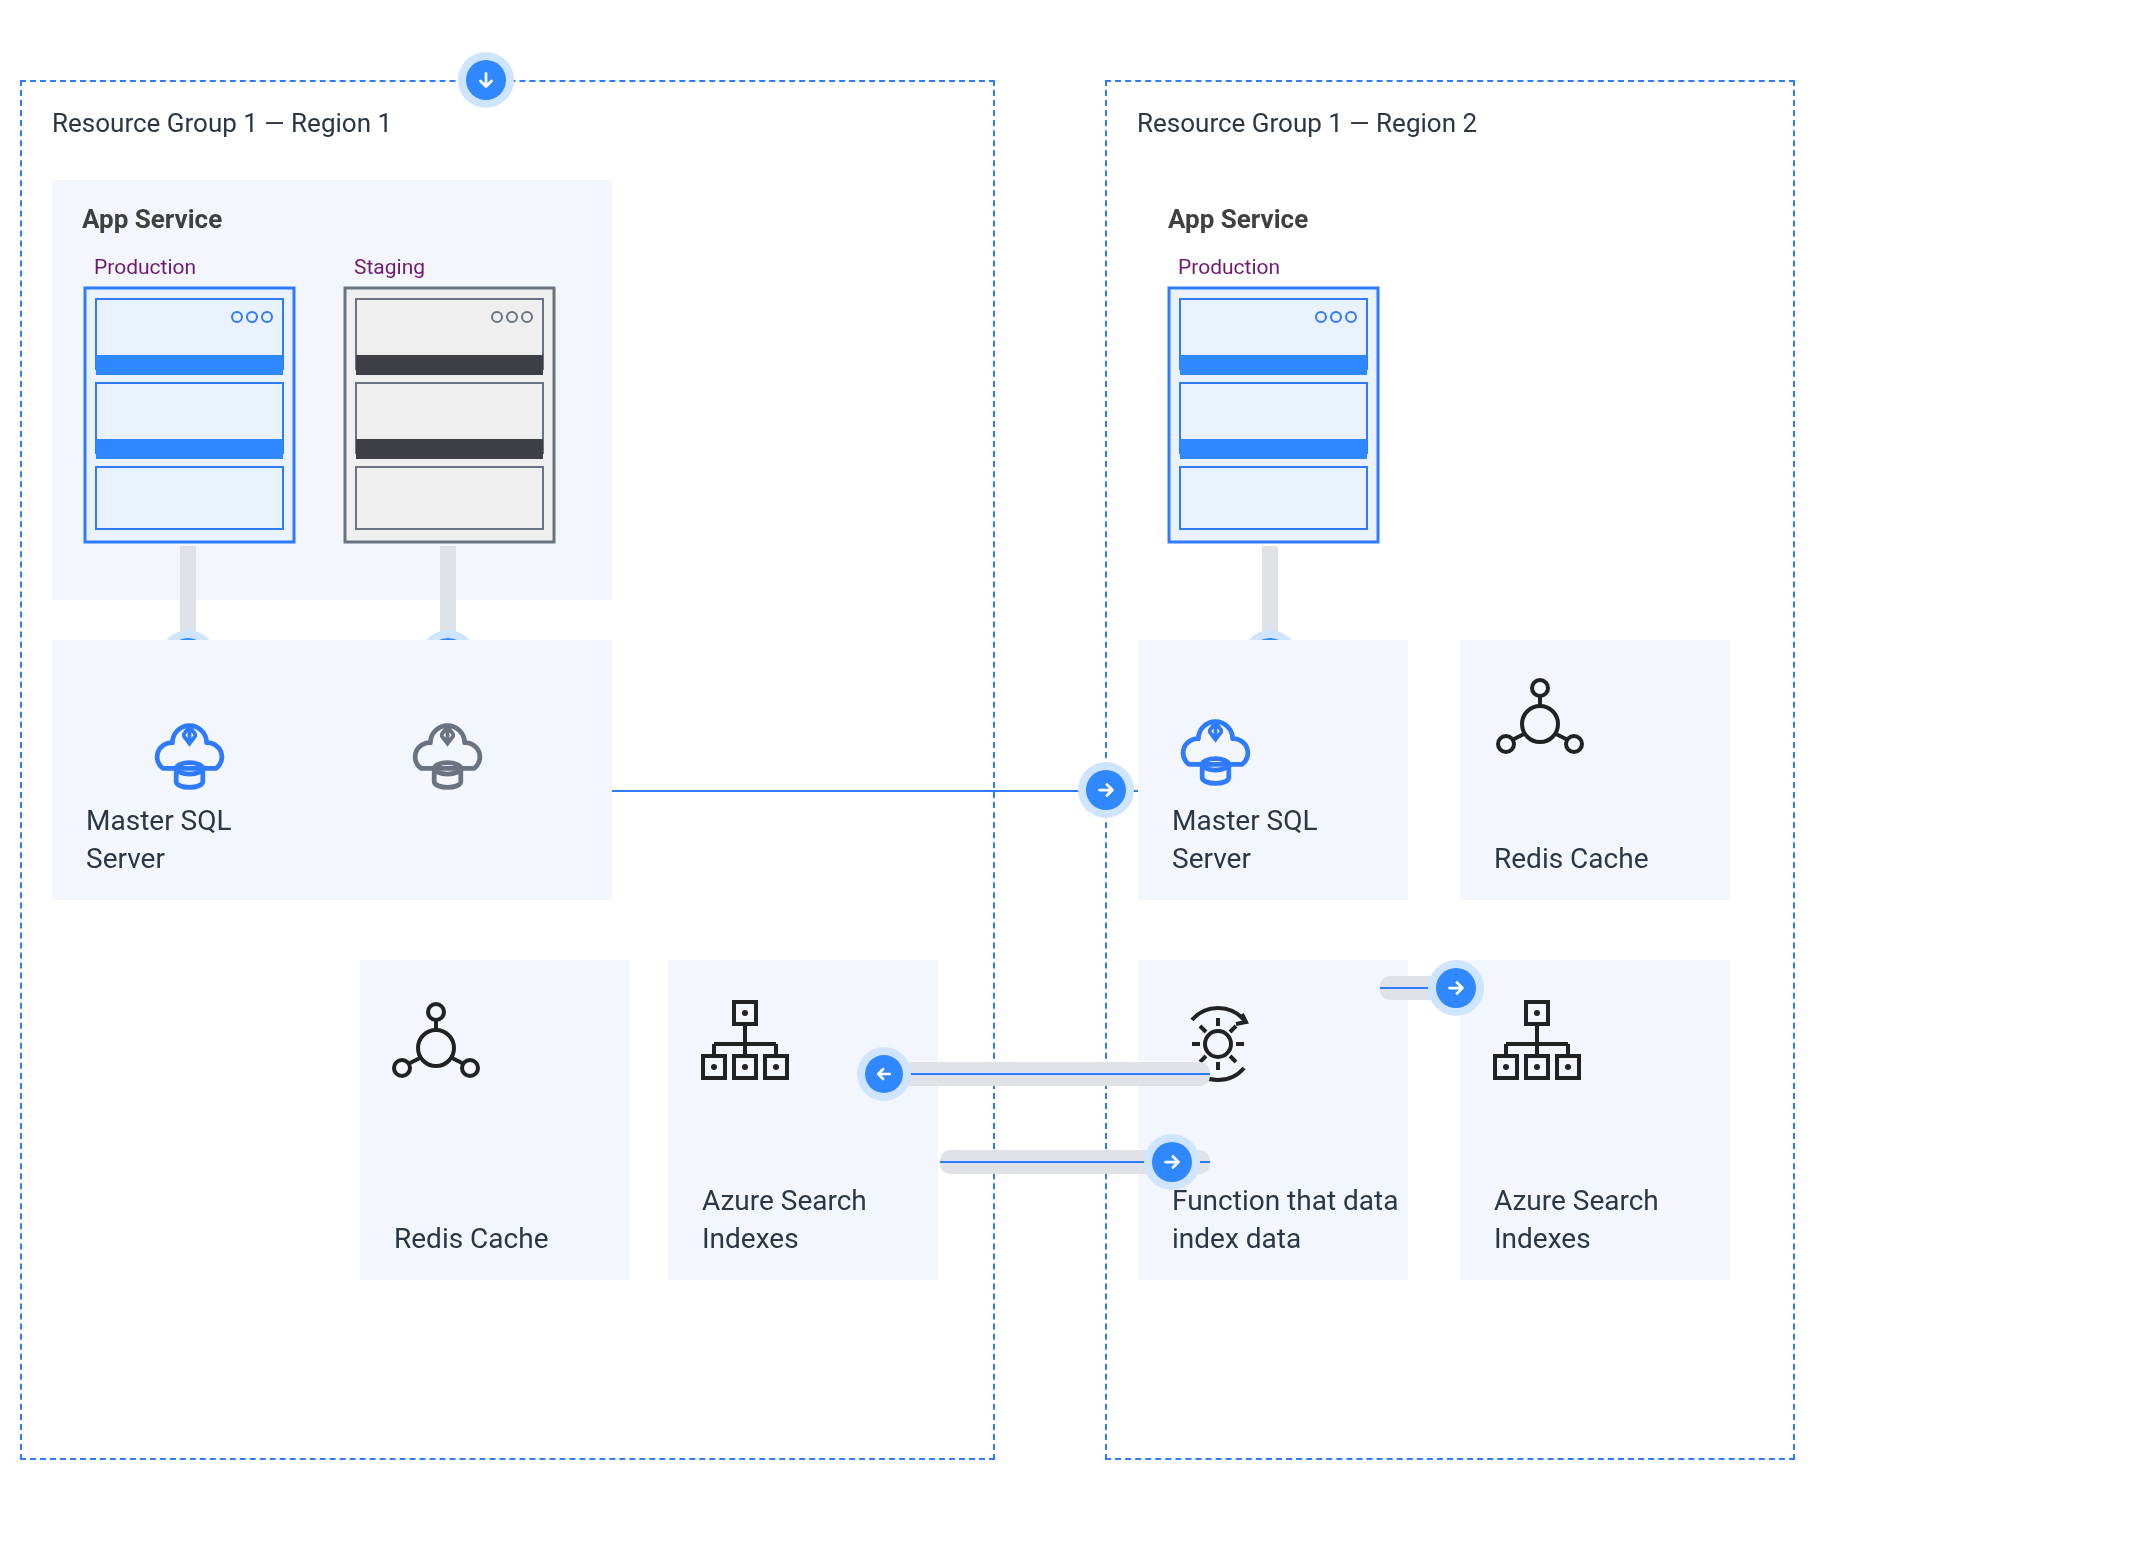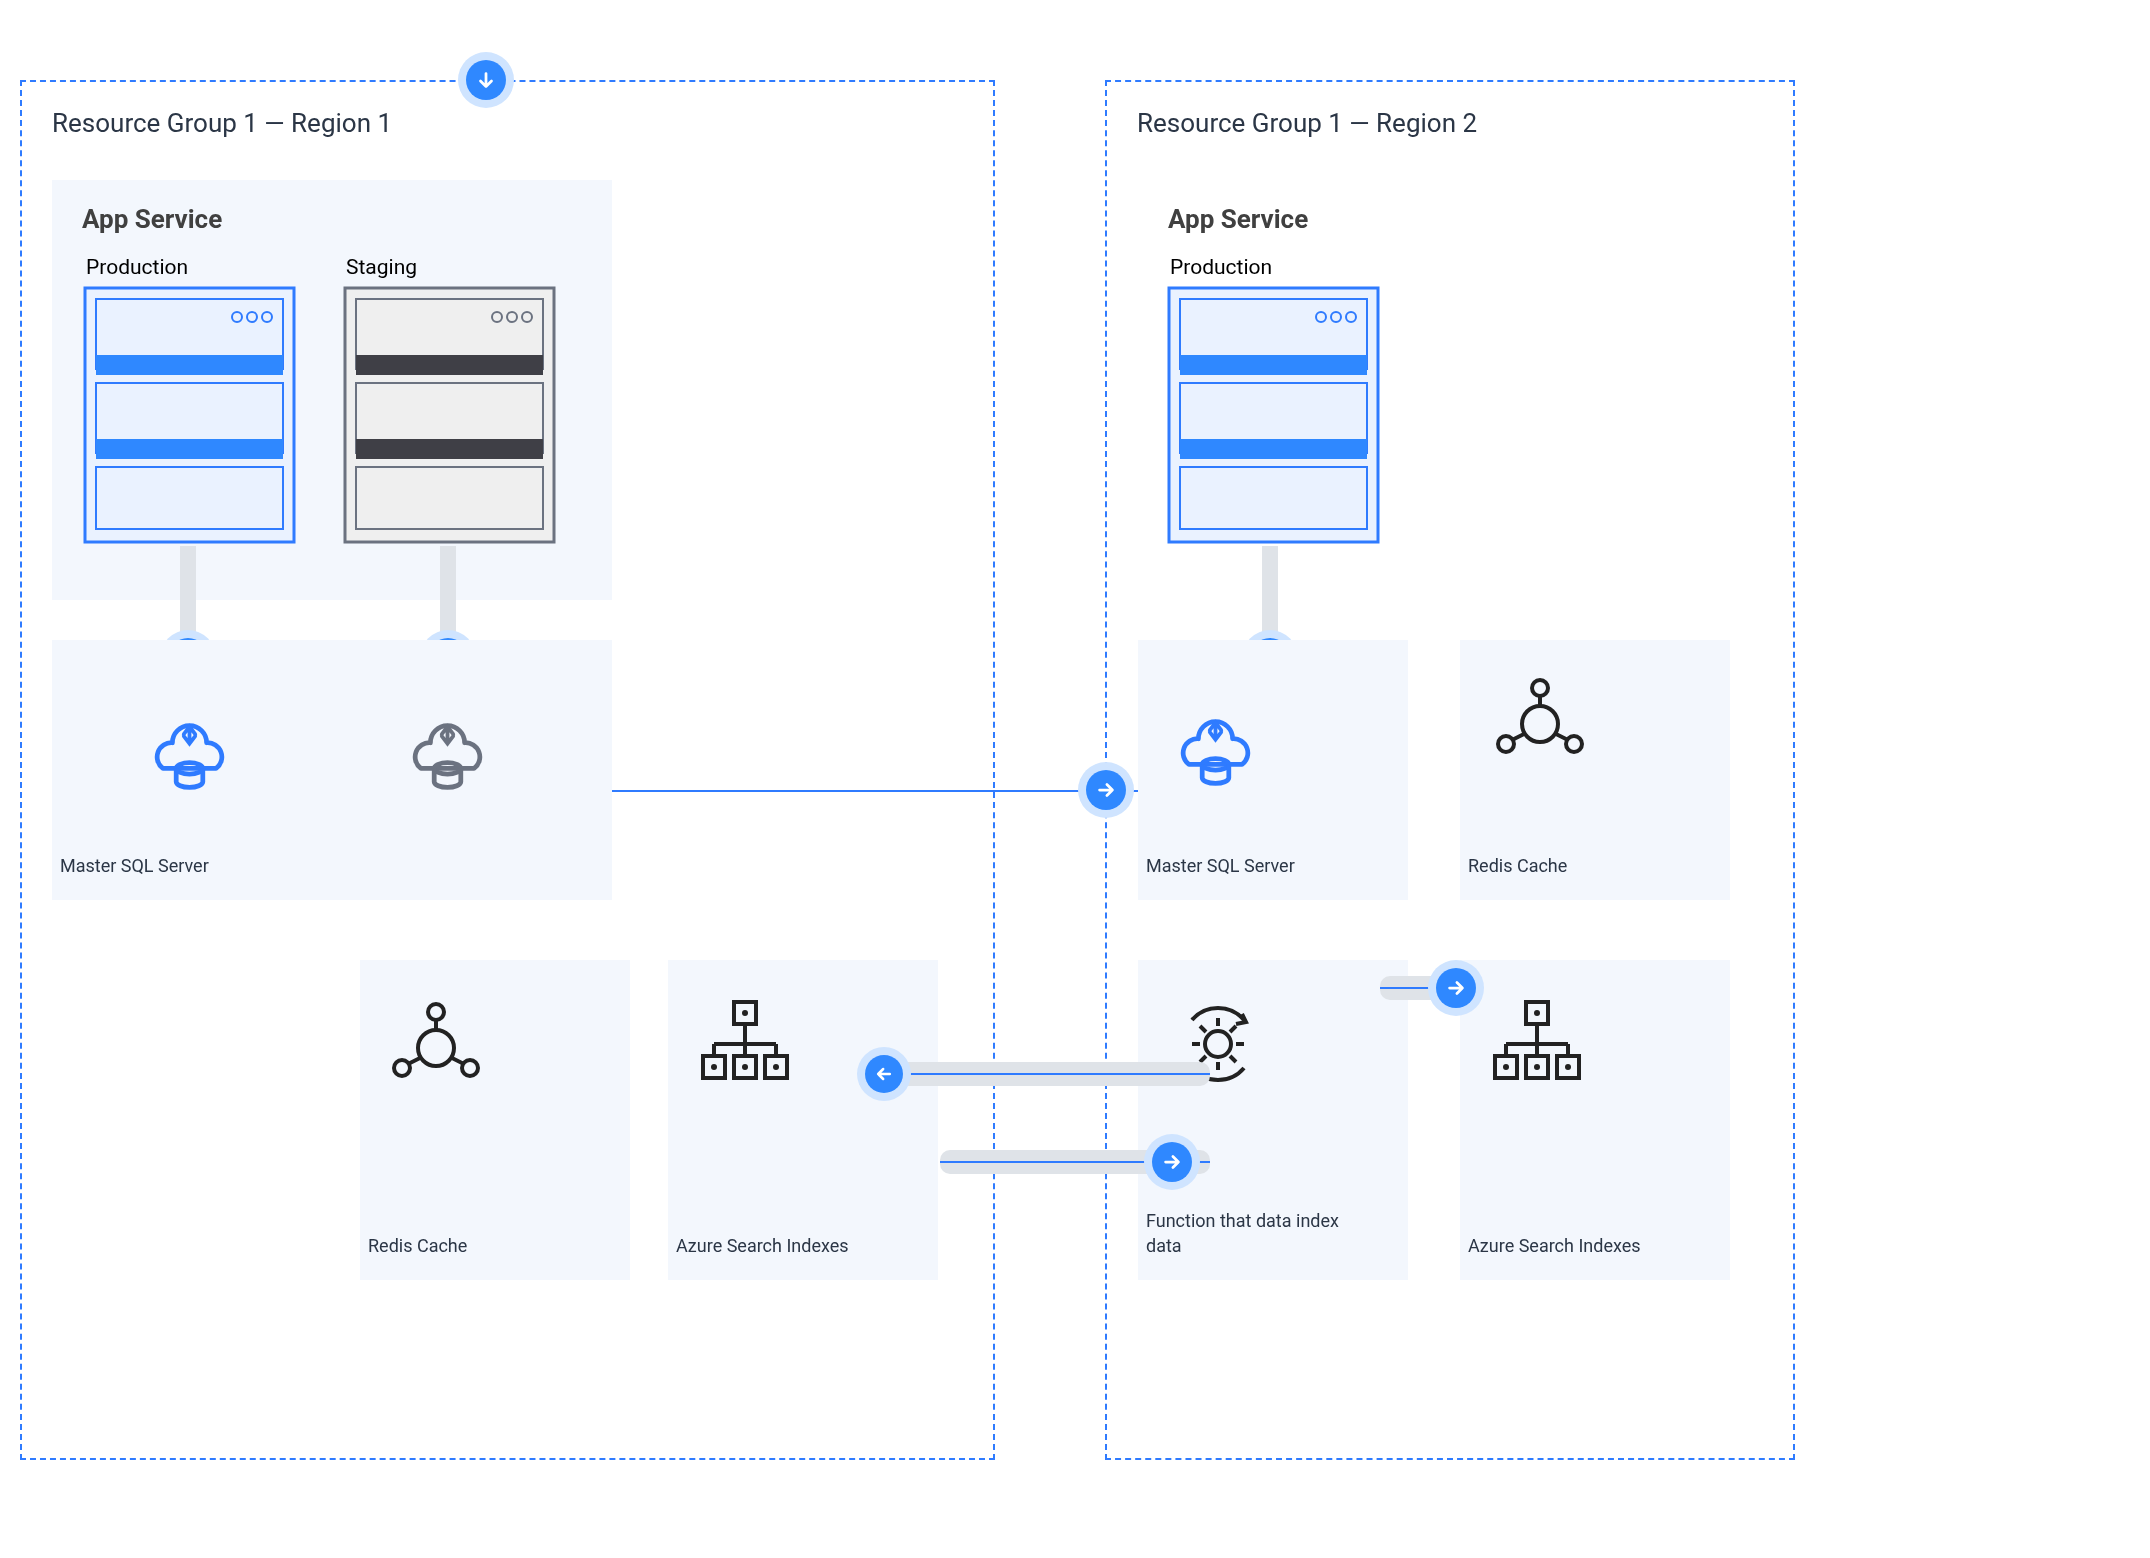--- a/index.html
+++ b/index.html
@@ -9,25 +9,25 @@
   
   .region{position:absolute;border:2px dashed #2f7bff;padding:0}
   .region-head{position:absolute;left:30px;top:26px;font-size:26px;font-weight:400;color:#2b3646}
 
   
   .appservice{position:absolute;background:#f3f7fd;border-radius:0}
   .appservice-title{position:absolute;left:30px;top:24px;font-size:26px;color:#404040;font-weight:700}
 
   
   .card{position:absolute;background:#f3f7fd;border-radius:0}
-  .card-label{position:absolute;left:8px;bottom:22px;font-size:18px;color:#2b3646;line-height:1.35;max-width:230px}
+  .card-label{position:absolute;left:34px;bottom:22px;font-size:28px;color:#2b3646;line-height:1.35;max-width:230px}
 
   
   .svr{position:absolute}
-  .svr .cap{position:absolute;top:-30px;left:4px;font-size:21px;color:#000000}
+  .svr .cap{position:absolute;top:-30px;left:12px;font-size:21px;color:#701a75}
 
   
   .down-badge{position:absolute;width:40px;height:40px;border-radius:50%;background:#2f88ff;box-shadow:0 0 0 8px #cfe4ff}
   .down-badge svg{display:block;margin:auto;height:100%;width:22px}
   .right-badge{position:absolute;width:40px;height:40px;border-radius:50%;background:#2f88ff;box-shadow:0 0 0 8px #cfe4ff}
   .right-badge svg{display:block;margin:auto;height:100%;width:22px}
   .left-badge{position:absolute;width:38px;height:38px;border-radius:50%;background:#2f88ff;box-shadow:0 0 0 8px #cfe4ff}
   .left-badge svg{display:block;margin:auto;height:100%;width:20px}
 
   

